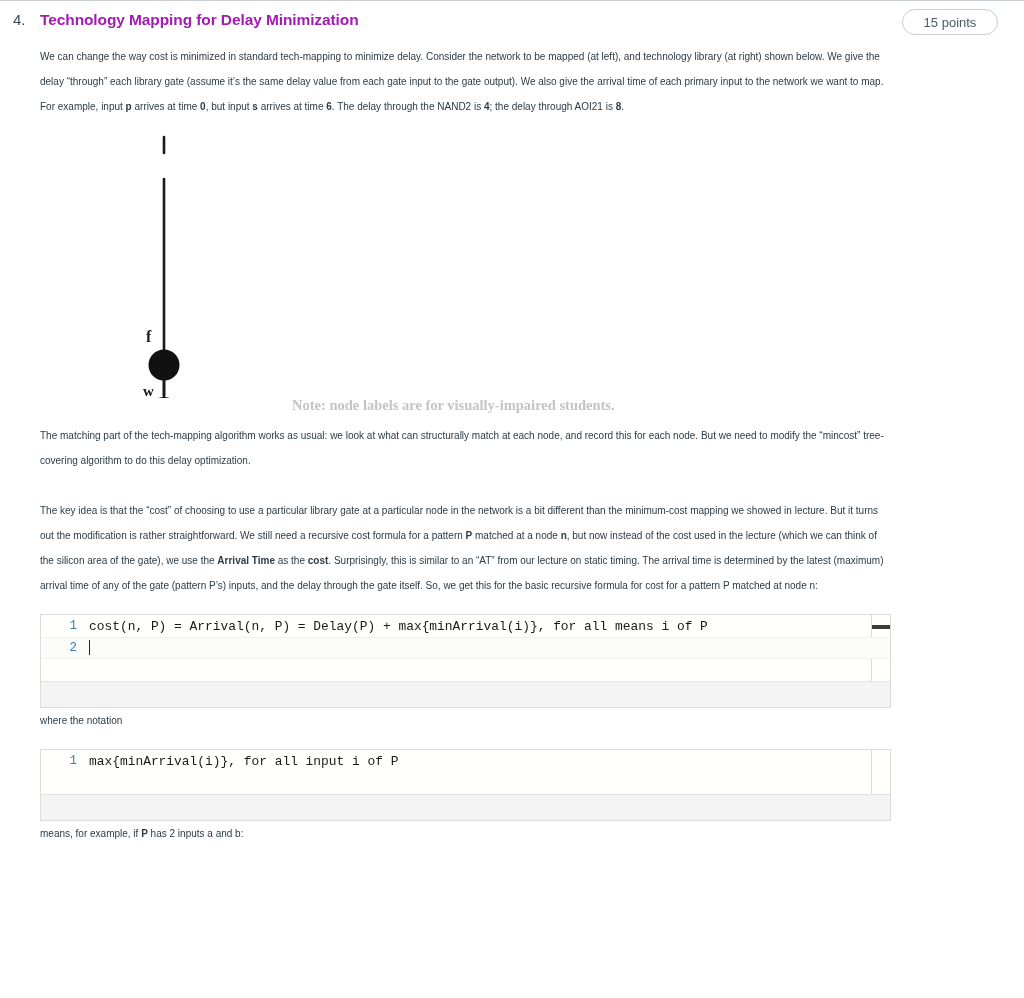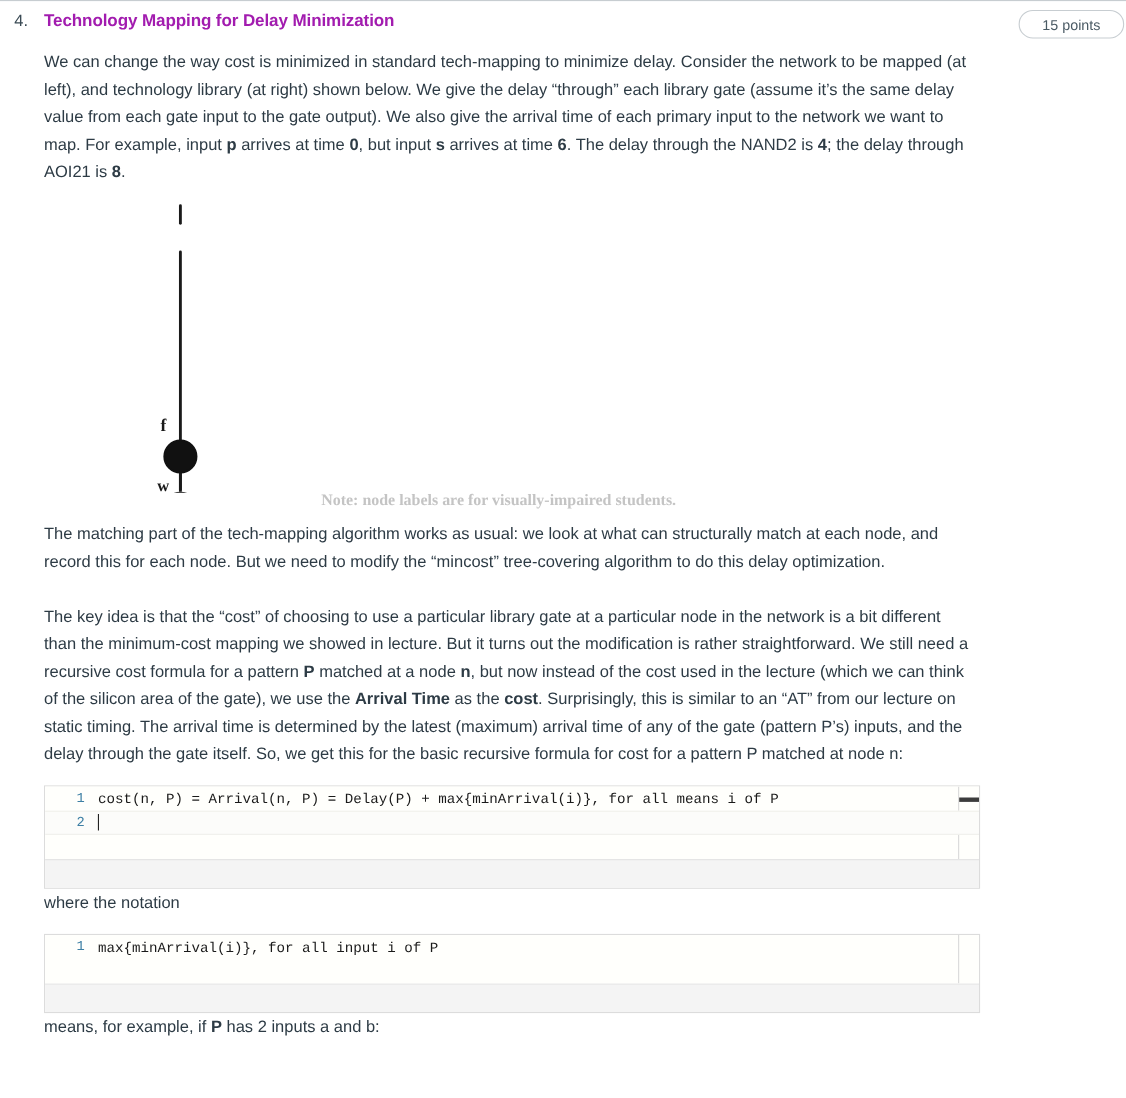--- a/index.html
+++ b/index.html
@@ -28,34 +28,34 @@
   .q-num {
     position: absolute; left: 13px; top: 11px;
     font-size: 15px; color: #3a4a54; font-weight: 400;
   }
   .q-title {
     position: absolute; left: 40px; top: 11px;
     font-size: 15.5px; font-weight: bold; color: #a21caf;
     letter-spacing: -0.1px;
   }
   .points-pill {
-    position: absolute; right: 2px; top: 9px;
+    position: absolute; right: 26px; top: 9px;
     border: 1px solid #c7cdd1; border-radius: 14px;
     background: #fff;
     height: 26px; min-width: 96px;
     display: flex; align-items: center; justify-content: center;
     font-size: 13px; color: #4a5a64;
     padding: 0 14px;
   }
 
   
   .content { padding: 0 10px 0 40px; }
   p.body {
     margin: 0 0 0 0;
-    font-size: 15px;
+    font-size: 10px;
     line-height: 25px;
     color: #2d3b45;
     max-width: 848px;
   }
   p.gap { margin-top: 25px; }
   b, .b { font-weight: bold; }
 
   
   .figure-wrap {
     position: relative;

